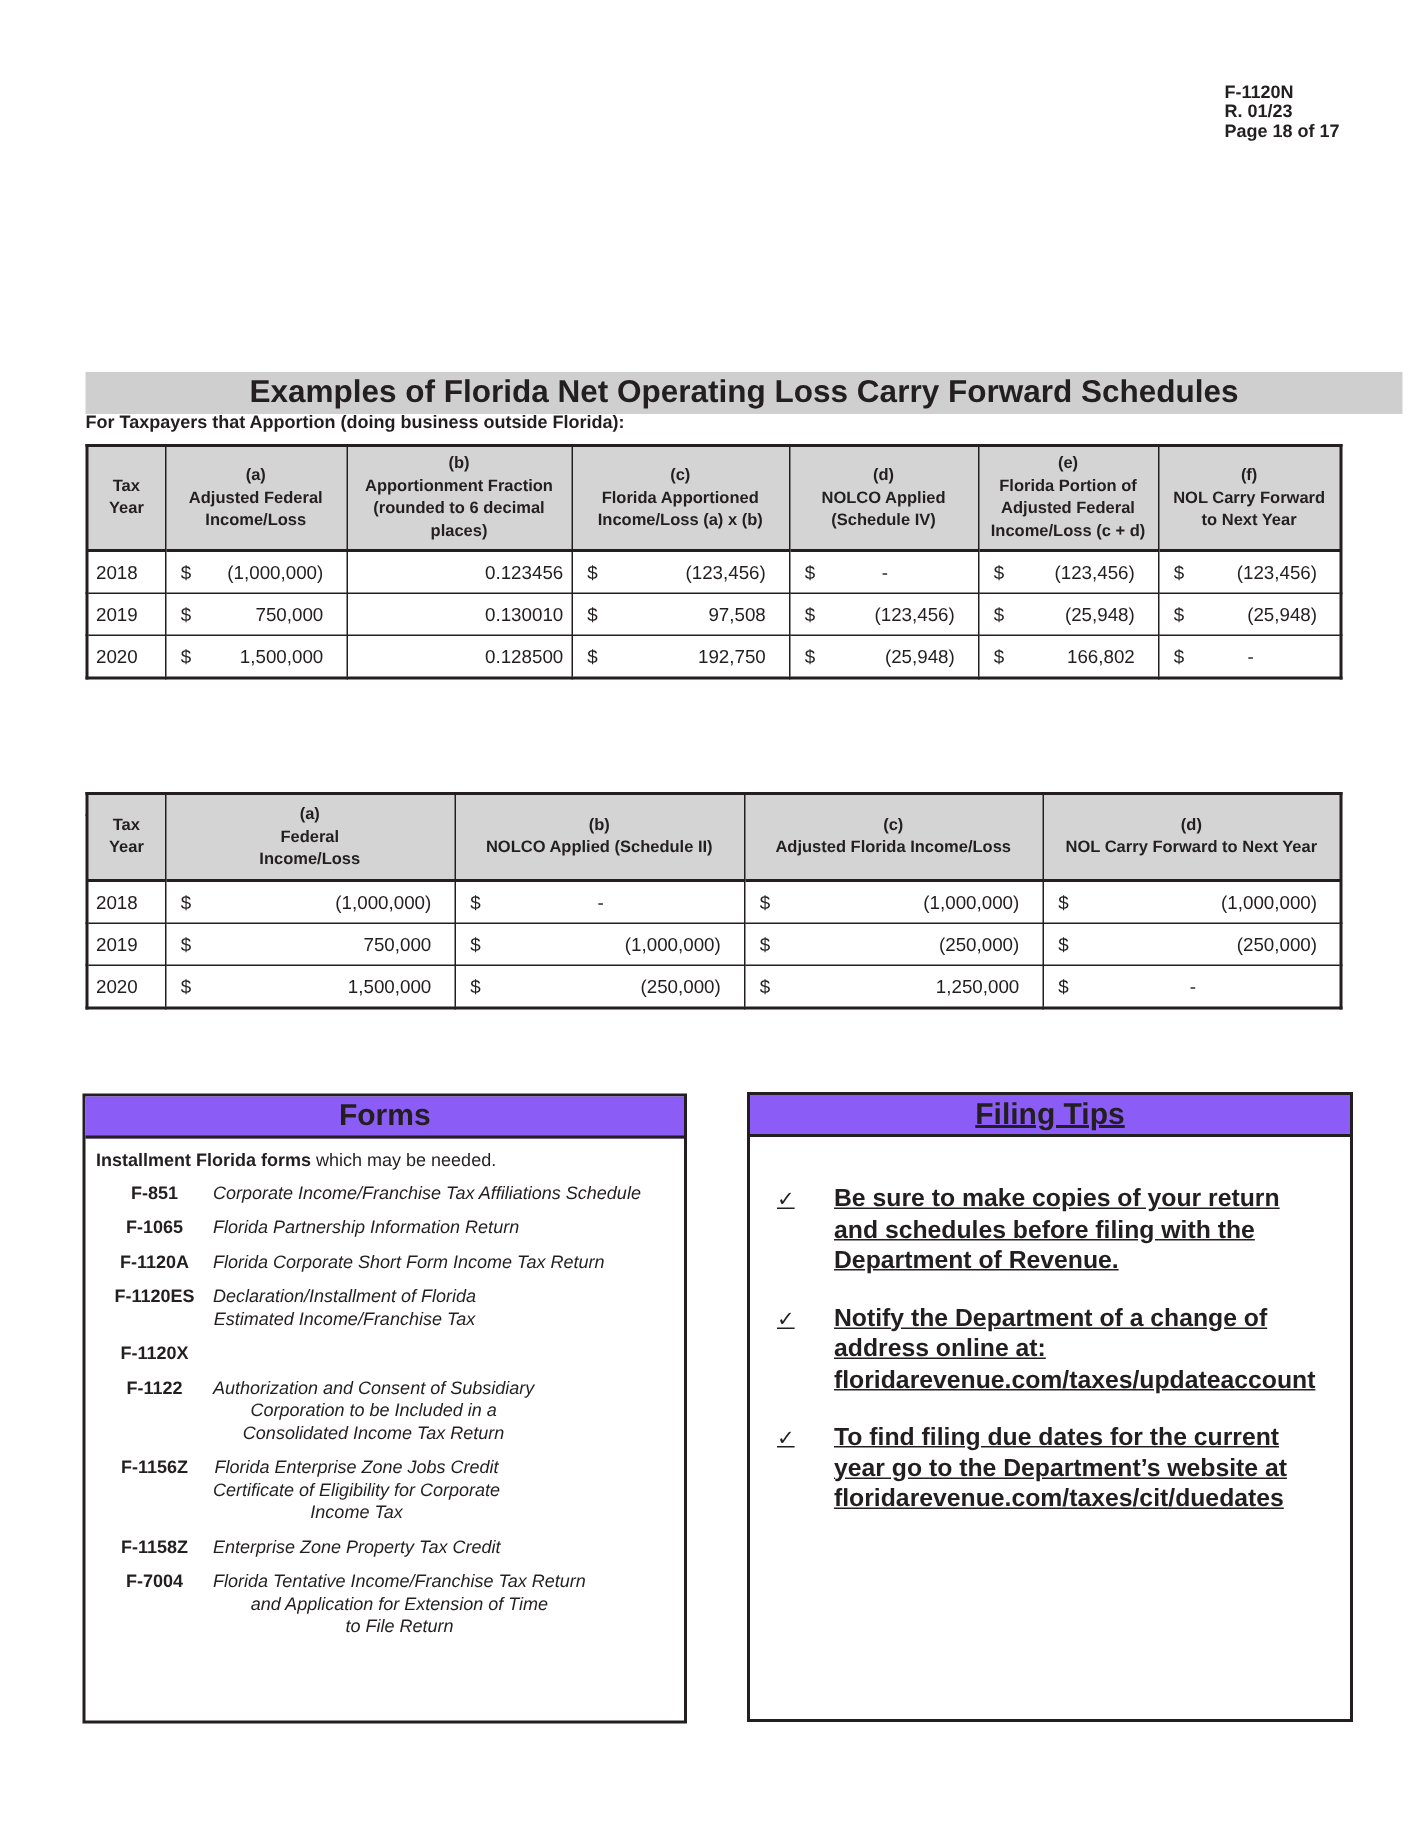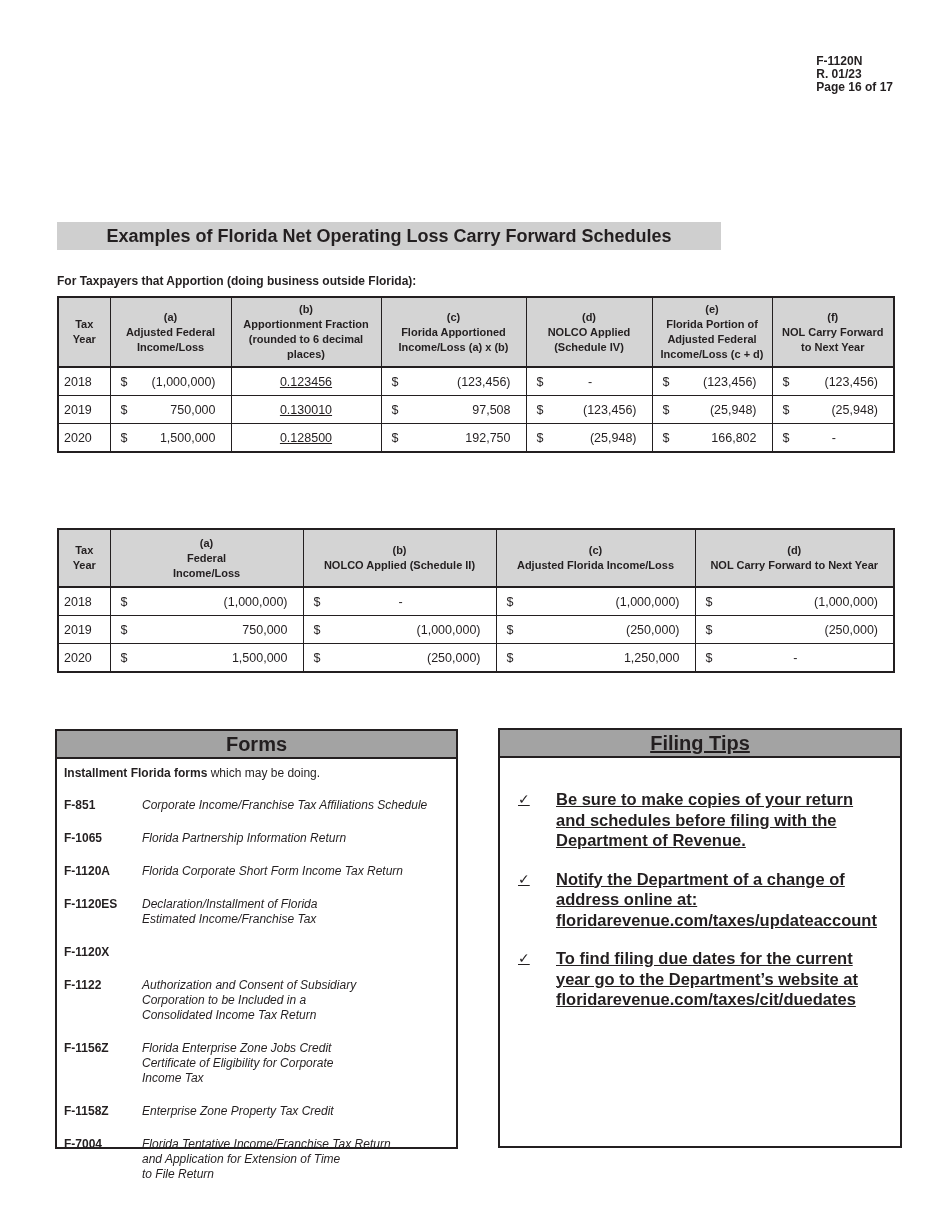--- a/index.html
+++ b/index.html
@@ -1,44 +1,44 @@
 <!DOCTYPE html>
 <html><head>
 <meta charset="utf-8">
 <style>
   html, body { margin:0; padding:0; background:#fff; }
   body { width:950px; height:1230px; position:relative; font-family:"Liberation Sans", sans-serif; color:#231f20; overflow:hidden; }
   .formid { position:absolute; right:57px; top:55px; text-align:left; font-weight:bold; font-size:12px; line-height:13px; }
-  .banner { position:absolute; left:57px; top:222px; width:664px; height:28px; background:#cfcfcf; text-align:center; font-weight:bold; font-size:18px; line-height:28px; }
+  .banner { position:absolute; left:57px; top:248px; width:878px; height:28px; background:#cfcfcf; text-align:center; font-weight:bold; font-size:21px; line-height:28px; }
   .subhead { position:absolute; left:57px; font-weight:bold; font-size:12px; }
   table.nol { position:absolute; left:57px; border-collapse:collapse; border:2px solid #231f20; font-size:12.5px; }
   table.nol th { background:#d4d4d4; font-weight:bold; font-size:11px; line-height:15px; text-align:center; border:1px solid #231f20; border-bottom:2px solid #231f20; padding:0 4px; }
   table.nol td { border:1px solid #231f20; border-top:1px solid #231f20; height:27px; padding:0 5px; }
   table.nol tr:first-of-type td { }
   .cell { display:flex; justify-content:space-between; padding-right:10px; }
   .cell .cur { padding-left:5px; }
   .cell .dash { flex:1; text-align:center; }
-  .ctr { text-align:center;text-decoration:underline; }
+  .ctr { text-align:right; }
   .box { position:absolute; border:2px solid #231f20; }
-  .boxhead { background:#a3a3a3; text-align:center; font-weight:bold; font-size:20px; height:26px; line-height:26px; border-bottom:2px solid #231f20; }
+  .boxhead { background:#8b5cf6; text-align:center; font-weight:bold; font-size:20px; height:26px; line-height:26px; border-bottom:2px solid #231f20; }
   .intro { font-size:12px; padding:7px 7px 0; }
-  .formrow { display:flex; font-size:12px; line-height:15px; margin-top:18px; padding-left:7px; }
+  .formrow { display:flex; font-size:12px; line-height:15px; margin-top:8px; padding-left:7px;text-align:center; }
   .formrow .code { width:78px; font-weight:bold; flex-shrink:0; }
   .formrow .desc { font-style:italic; white-space:pre-line; }
   .tip { display:flex; font-weight:bold; font-size:16.5px; line-height:20.5px; margin-left:18px; }
   .tip .chk { width:38px; flex-shrink:0; font-weight:normal; font-size:14px; }
   .tip .txt { white-space:pre-line; }
 </style>
 </head>
 <body>
 
 <div class="formid">
   <div>F-1120N</div>
   <div>R. 01/23</div>
-  <div>Page 16 of 17</div>
+  <div>Page 18 of 17</div>
 </div>
 
 <div class="banner">Examples of Florida Net Operating Loss Carry Forward Schedules</div>
 
 <div class="subhead" style="top:274px;">For Taxpayers that Apportion (doing business outside Florida):</div>
 
 <table class="nol" id="t1" style="top:296px; width:838px;">
   <colgroup>
       <col style="width:52px">
       <col style="width:121px">
@@ -309,21 +309,21 @@
             <span class="cur">$</span>
             <span class="dash">-</span>
           </div>
         </td>
       </tr>
     </tbody>
 </table>
 
 <div class="box" style="left:55px; top:729px; width:399px; height:416px;">
   <div class="boxhead">Forms</div>
-  <div class="intro"><b>Installment Florida forms</b><span> which may be doing.</span></div>
+  <div class="intro"><b>Installment Florida forms</b><span> which may be needed.</span></div>
   <div id="formlist" style="margin-top:8px;">
       <div class="formrow">
         <span class="code">F-851</span>
         <span class="desc">Corporate Income/Franchise Tax Affiliations Schedule</span>
       </div>
       <div class="formrow">
         <span class="code">F-1065</span>
         <span class="desc">Florida Partnership Information Return</span>
       </div>
       <div class="formrow">

